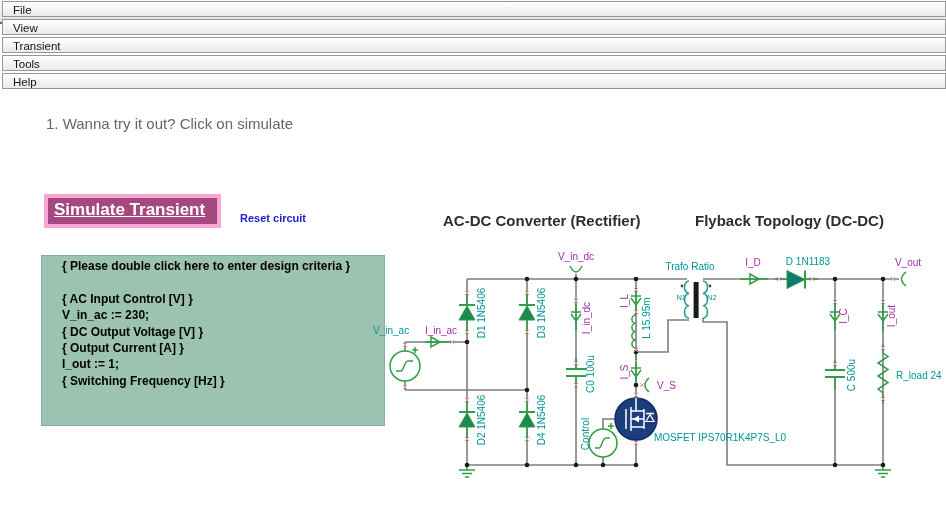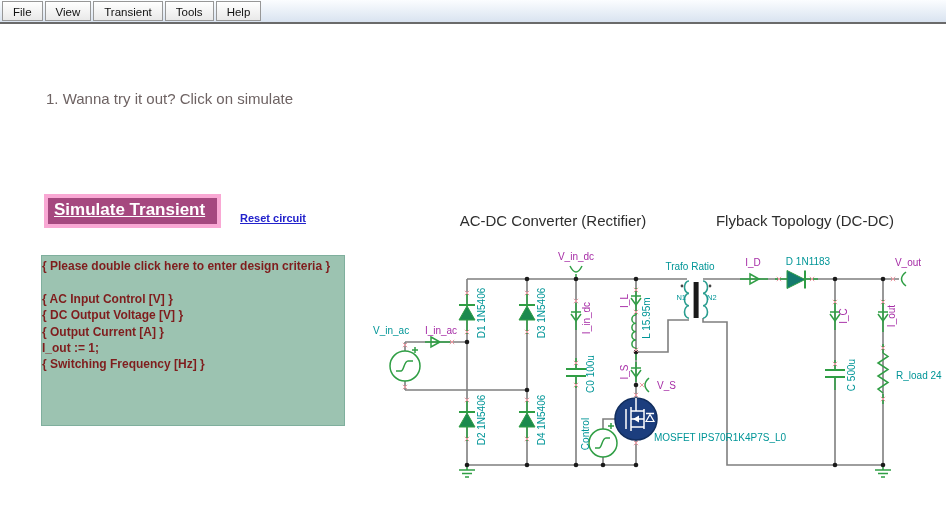--- a/index.html
+++ b/index.html
@@ -1,38 +1,38 @@
 <!DOCTYPE html>
 <html><head>
 <meta charset="utf-8">
 <style>
   html,body{margin:0;padding:0;background:#fff;}
   body{width:946px;height:508px;position:relative;overflow:hidden;
        font-family:"Liberation Sans",sans-serif;-webkit-font-smoothing:antialiased;}
   
   .menubar{position:absolute;left:0;top:0;width:946px;height:22px;
     background:linear-gradient(#fbfdff,#d9e3f0);border-bottom:2px solid #6a6a6a;
-    display:flex;align-items:stretch;}
+    display:flex;align-items:stretch;flex-direction:column;}
   .menubtn{margin:1px 0 1px 2px;padding:2px 10px 0 10px;font-size:11.5px;color:#111;
     background:linear-gradient(#ffffff,#e9e9e9);border:1px solid #979797;cursor:default;
     display:flex;align-items:center;}
   
-  .instructions{position:absolute;left:46px;top:88px;color:#6e6363;font-size:15px;line-height:22px;}
+  .instructions{position:absolute;left:46px;top:113px;color:#6e6363;font-size:15px;line-height:22px;}
   
   .sim-btn{position:absolute;left:44px;top:194px;background:#A5487F;border:4px solid #f9a8d4;
     color:#fff;font-size:17px;font-weight:bold;text-decoration:underline;
     padding:2px 12px 4px 6px;cursor:pointer;font-family:"Liberation Sans",sans-serif;}
   .reset-link{position:absolute;left:240px;top:212px;color:#2222CC;font-size:11px;font-weight:bold;
-    text-decoration:underline;cursor:pointer;}
+    cursor:pointer;}
   
   .criteria{position:absolute;left:41px;top:255px;width:302px;height:163px;background:#9CC3B1;
-    border:1px solid #7FAF9D;color:#7f1d1d;font-size:12px;font-weight:bold;padding:3px 0;cursor:pointer;}
+    border:1px solid #7FAF9D;color:#000000;font-size:12px;font-weight:bold;padding:3px 20px;cursor:pointer;}
   .crit-line{height:16.4px;white-space:pre;}
   
-  .sec-title{position:absolute;top:212px;font-size:15px;color:#2e2e2e;text-align:center;width:220px;}
+  .sec-title{position:absolute;top:212px;font-size:15px;color:#2e2e2e;width:220px;font-weight:bold;}
   .sec-title.left{left:443px;}
   .sec-title.right{left:695px;}
   
   svg.circuit{position:absolute;left:360px;top:240px;width:586px;height:268px;}
   svg .w{stroke:#7f7f7f;stroke-width:1.6;fill:none;}
   svg .g{stroke:#2F9E44;stroke-width:1.5;fill:none;}
   svg .g2{stroke:#2F9E44;stroke-width:2;fill:none;}
   svg .coil{stroke:#2a9d8f;stroke-width:1.6;fill:none;}
   svg .x{stroke:#EC9AA4;stroke-width:1;fill:none;}
   svg .dot{fill:#1a1a1a;}
@@ -59,20 +59,21 @@
   <div>1. Wanna try it out? Click on simulate</div>
 </div>
 
 <button class="sim-btn">Simulate Transient</button>
 <span class="reset-link">Reset circuit</span>
 
 <div class="criteria">
   <div class="crit-line">{ Please double click here to enter design criteria }</div>
   <div class="crit-line"></div>
   <div class="crit-line">{ AC Input Control [V] }</div>
+  <div class="crit-line">V_in_ac := 230;</div>
   <div class="crit-line">{ DC Output Voltage [V] }</div>
   <div class="crit-line">{ Output Current [A] }</div>
   <div class="crit-line">I_out := 1;</div>
   <div class="crit-line">{ Switching Frequency [Hz] }</div>
 </div>
 
 <div class="sec-title left">AC-DC Converter (Rectifier)</div>
 <div class="sec-title right">Flyback Topology (DC-DC)</div>
 
 <svg class="circuit" viewBox="360 240 586 268">

